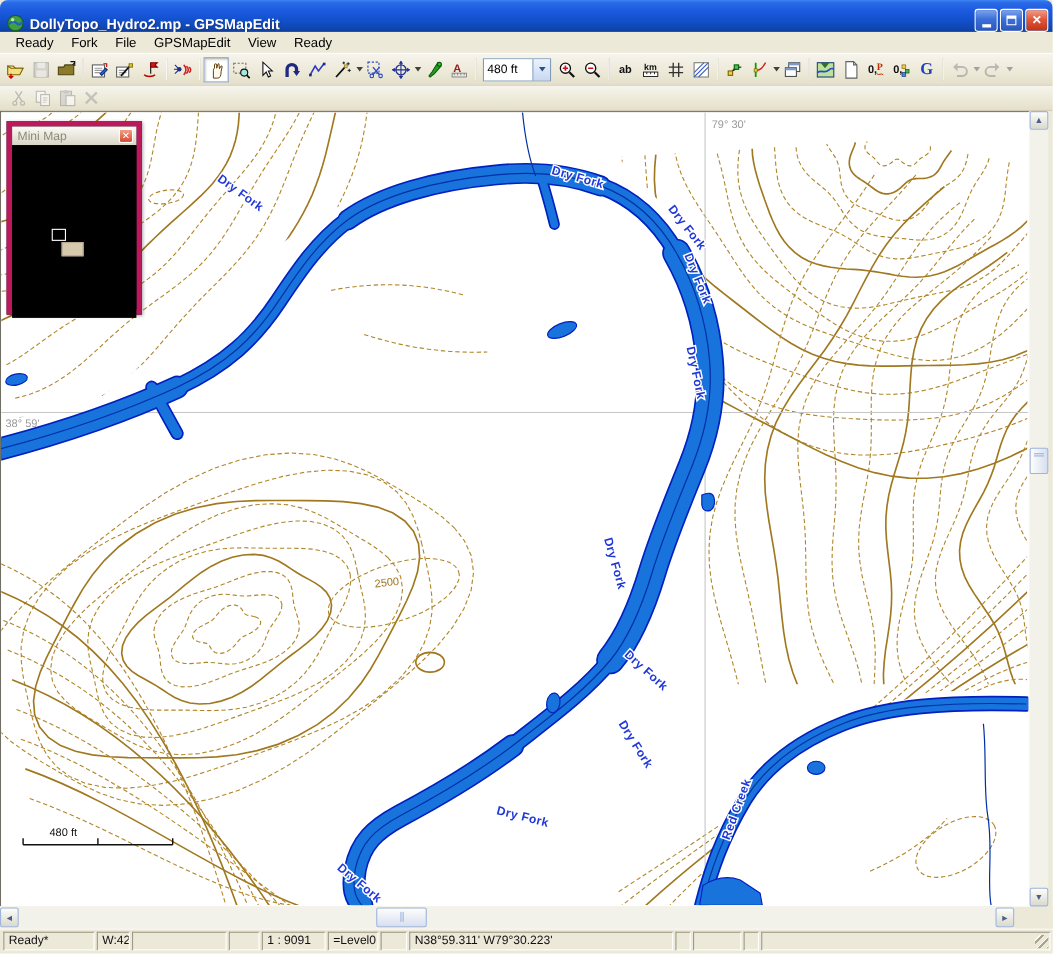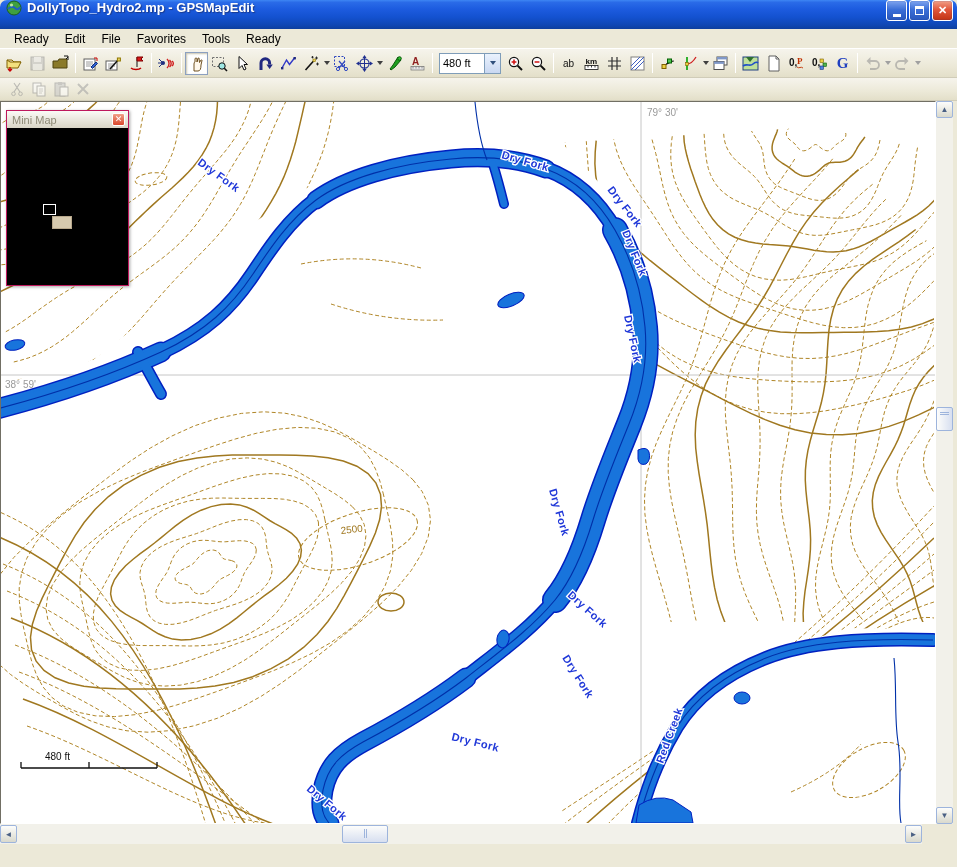--- a/index.html
+++ b/index.html
@@ -1,20 +1,20 @@
 <!DOCTYPE html>
 <html><head>
 <meta charset="utf-8">
 <style>
   * { margin:0; padding:0; box-sizing:border-box; }
   html,body { width:957px; height:867px; overflow:hidden; font-family:"Liberation Sans",sans-serif; }
   .window { position:relative; width:957px; height:867px; background:#ECE9D8; }
 
   
-  .titlebar { height:29px; display:flex; align-items:flex-start; padding:0 4px 0 6px;
+  .titlebar { height:29px; display:flex; align-items:flex-end; padding:0 4px 0 6px;
     background:linear-gradient(180deg,#3E86F4 0%,#2A6BE8 8%,#1D5CE0 30%,#1351CF 60%,#0F47B4 86%,#0D3F9E 100%);
     border-radius:7px 7px 0 0; }
   .app-icon { width:16px; height:16px; margin-right:5px; flex:0 0 auto; }
   .title-text { color:#fff; font-weight:bold; font-size:13px; text-shadow:1px 1px 1px #1A3A8C; flex:1 1 auto;
     white-space:nowrap; overflow:hidden; }
   .winbtns { display:flex; gap:2px; }
   .wbtn { width:21px; height:21px; border-radius:3px; border:1px solid #fff; display:flex; align-items:center;
     justify-content:center; color:#fff; font-size:11px; font-weight:bold; cursor:default;
     background:linear-gradient(180deg,#7FA4EE 0%,#3B6FD8 45%,#2A57BC 100%); box-shadow:inset 0 0 1px #1A3A8C; }
   .wbtn.close { background:linear-gradient(180deg,#F0A088 0%,#E2573B 45%,#C23314 100%); }
@@ -32,21 +32,21 @@
   .tb1 { height:29px; padding:0 3px; }
   .tb2 { height:23px; padding:0 6px; }
   .tbtn { width:23px; height:23px; display:flex; align-items:center; justify-content:center; border:1px solid transparent; }
   .tb2 .tbtn { width:22px; height:20px; }
   .tbtn.pressed { background:#fff; border:1px solid #8CA0C0; box-shadow:inset 1px 1px 2px #C8C4B0; }
   .tbtn.disabled svg { opacity:.55; filter:grayscale(1); }
   .sep { width:1px; height:20px; background:#ACA899; border-right:1px solid #fff; margin:0 3px; }
   .dd { width:0; height:0; border-left:3px solid transparent; border-right:3px solid transparent;
     border-top:4px solid #404040; margin-left:1px; }
   .ddwrap { display:flex; align-items:center; }
-  .glyph-btn { font-size:10px; font-weight:normal; color:#101010; }
+  .glyph-btn { font-size:10px; font-weight:bold; color:#101010; }
   .g-google { font-family:"Liberation Serif",serif; font-size:15px; font-weight:bold; color:#2040C0; }
   .scale-combo { display:flex; height:21px; border:1px solid #7F9DB9; background:#fff; margin:0 3px; }
   .scale-combo input { width:44px; border:0; font-size:11px; padding:2px 3px; font-family:"Liberation Sans",sans-serif; }
   .combo-btn { width:16px; background:linear-gradient(180deg,#EAF2FD,#C9D8F2); border-left:1px solid #7F9DB9;
     display:flex; align-items:center; justify-content:center; }
   .combo-btn .dd { border-top-color:#30507C; }
 
   
   .workspace { display:flex; height:723px; }
   .map-viewport { position:relative; width:936px; height:723px; border:1px solid;
@@ -62,21 +62,21 @@
   .gridline { stroke:#C6C6C6; stroke-width:1; }
   .grid-label { font:10px "Liberation Sans",sans-serif; fill:#9A9A9A; }
   .river-label { font:600 11px "Liberation Sans",sans-serif; fill:#2038D8; stroke:#FFFFFF; stroke-width:2.6px;
     paint-order:stroke; letter-spacing:.4px; }
   .contour-label { font:10px "Liberation Sans",sans-serif; fill:#A07820; stroke:#fff; stroke-width:2px; paint-order:stroke; }
   .scalebar-label { font:10px "Liberation Sans",sans-serif; fill:#101010; }
   .scalebar-line { stroke:#101010; stroke-width:1.3; }
 
   
   .minimap { position:absolute; left:5px; top:8px; width:123px; height:176px; background:#000;
-    border:1px solid #be185d; box-shadow:1px 1px 3px rgba(0,0,0,.35); z-index:5; }
+    border:5px solid #be185d; box-shadow:1px 1px 3px rgba(0,0,0,.35); z-index:5; }
   .minimap-title { height:17px; background:linear-gradient(180deg,#FBFAF6,#D9D5C6); display:flex; align-items:center;
     justify-content:space-between; padding:0 3px 0 5px; font-size:11px; color:#8E8A76; }
   .minimap-close { width:13px; height:13px; border-radius:2px; border:1px solid #fff;
     background:linear-gradient(180deg,#F0A088,#D9472B); color:#fff; font-size:9px; line-height:11px; text-align:center; }
   .minimap-body { position:relative; width:100%; height:157px; background:#000; }
   .mm-view { position:absolute; left:36px; top:76px; width:13px; height:11px; border:1px solid #fff; }
   .mm-thumb { position:absolute; left:45px; top:88px; width:20px; height:13px; background:#D6C9AE; border:1px solid #B8A88C;
     background-image:radial-gradient(#B89C74 9%, transparent 10%); background-size:4px 3px; }
 
   
@@ -122,24 +122,24 @@
           <span class="glyph-max"></span>
         </span>
       <span class="wbtn close">
           <span>✕</span>
         </span>
     </span>
   </div>
 
   <div class="menubar">
     <span class="menu-item">Ready</span>
-    <span class="menu-item">Edit</span>
+    <span class="menu-item">Fork</span>
     <span class="menu-item">File</span>
-    <span class="menu-item">Favorites</span>
-    <span class="menu-item">Tools</span>
+    <span class="menu-item">GPSMapEdit</span>
+    <span class="menu-item">View</span>
     <span class="menu-item">Ready</span>
   </div>
 
   <div class="toolbar tb1">
     <span class="tbtn">
         <svg width="17" height="17" viewBox="0 0 17 17">
           <path d="M1 5h5l2 2h7" fill="#FDF3A8" stroke="#806000"></path>
           <path d="M1 5v8h11l3-6H4z" fill="#F3E07E" stroke="#806000"></path>
           <path d="M4 12v4M2 14l2 2 2-2" stroke="#C80000" fill="none" stroke-width="1.3"></path>
         </svg>
@@ -617,13 +617,27 @@
       <span class="sbtn">
           <span>►</span>
         </span>
       <span class="hthumb">
           <span class="grip-dots"></span>
         </span>
     </div>
     <div style="flex:1;background:#ECE9D8"></div>
   </div>
 
+  <div class="statusbar">
+    <span class="spanel" style="width:83px">Ready*</span>
+    <span class="spanel" style="width:30px">W:42</span>
+    <span class="spanel" style="width:86px"></span>
+    <span class="spanel" style="width:28px"></span>
+    <span class="spanel" style="width:58px">1 : 9091</span>
+    <span class="spanel" style="width:46px">=Level0</span>
+    <span class="spanel" style="width:24px"></span>
+    <span class="spanel" style="width:240px">N38°59.311' W79°30.223'</span>
+    <span class="spanel" style="width:14px"></span>
+    <span class="spanel" style="width:44px"></span>
+    <span class="spanel" style="width:14px"></span>
+    <span class="spanel sgrip"></span>
+  </div>
 </div>
 
 </body></html>

